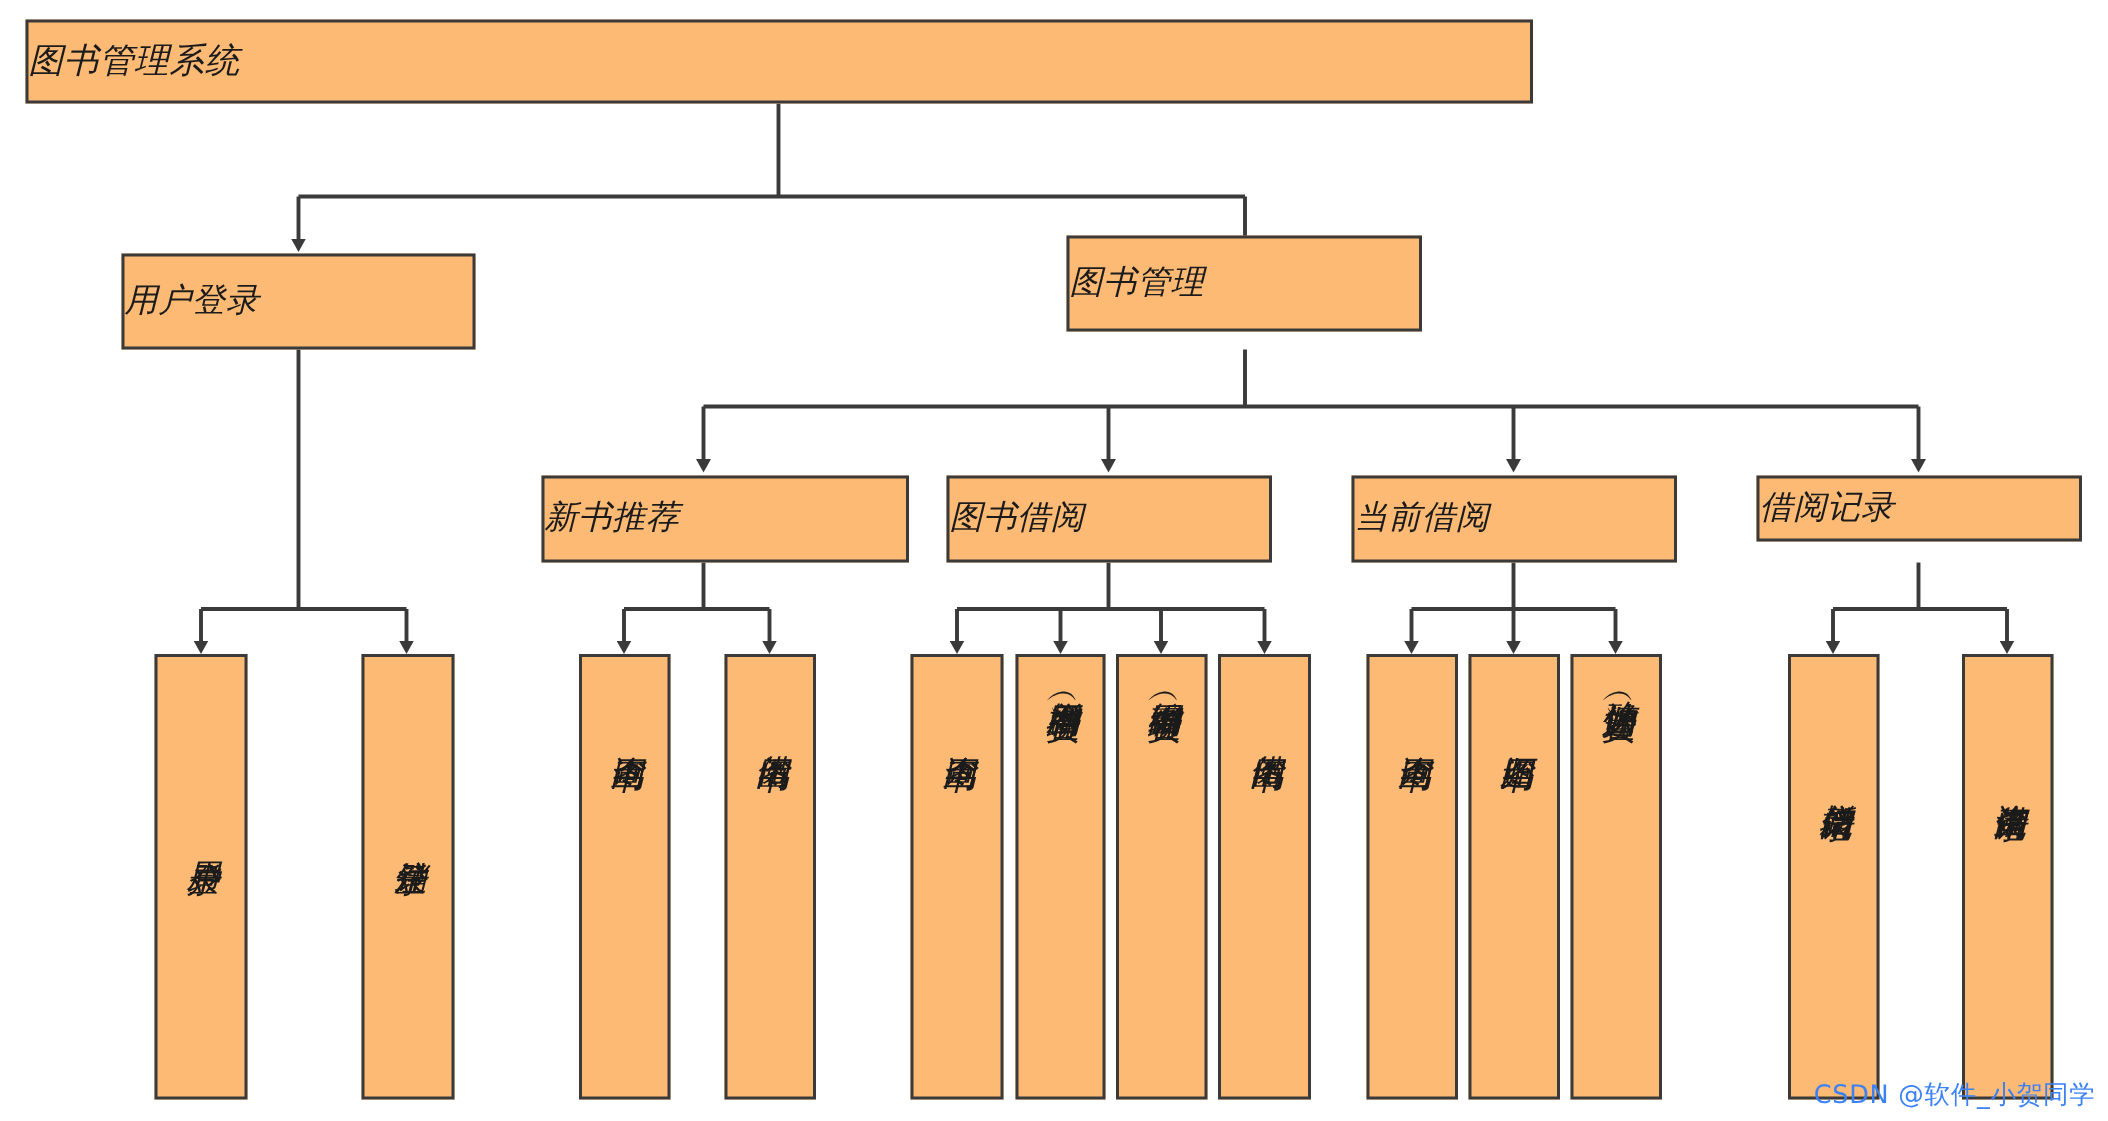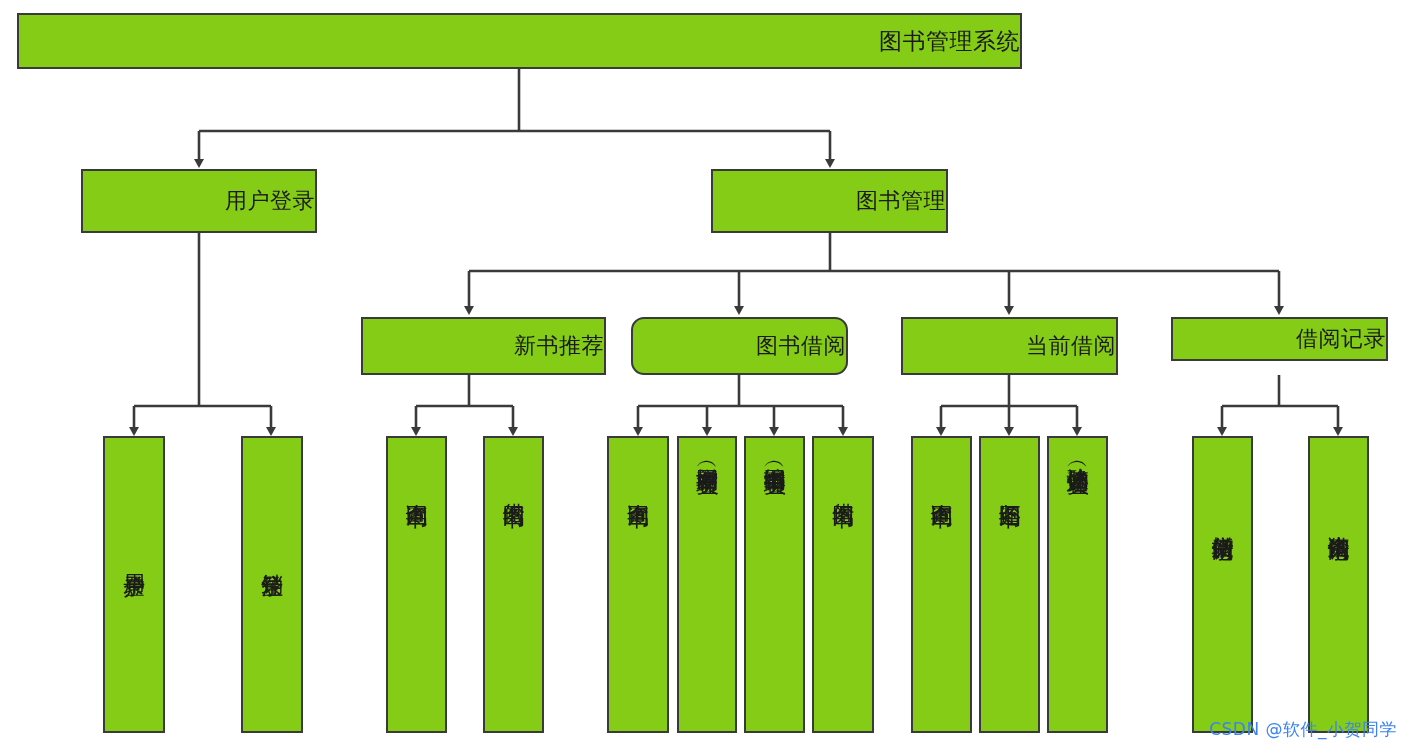--- a/index.html
+++ b/index.html
@@ -22,25 +22,26 @@
     position: absolute;
     left: 0;
     top: 0;
     width: 1405px;
     height: 747px;
   }
   .node {
     position: absolute;
     box-sizing: border-box;
     border: 2.5px solid #3a3a3a;
-    background: #84cc16;
+    background: #fdba74;
     display: flex;
     align-items: center;
-    justify-content: flex-end;
+    justify-content: flex-start;
     color: #1b1b1b;
+    font-style: italic;
   }
   .node .label {
     display: block;
     text-align: center;
     line-height: 1.06;
   }
   .node.horizontal .label {
     font-size: 22px;
     letter-spacing: 0.5px;
     white-space: nowrap;
@@ -137,28 +138,28 @@
     </g>
   </svg>
 
   <div class="node horizontal root" style="left:17px;top:13px;width:1005px;height:56px;">
     <span class="label">图书管理系统</span>
   </div>
 
   <div class="node horizontal" style="left:81px;top:169px;width:236px;height:64px;">
     <span class="label">用户登录</span>
   </div>
-  <div class="node horizontal" style="left:711px;top:169px;width:237px;height:64px;">
+  <div class="node horizontal" style="left:711px;top:157px;width:237px;height:64px;">
     <span class="label">图书管理</span>
   </div>
 
   <div class="node horizontal" style="left:361px;top:317px;width:245px;height:58px;">
     <span class="label">新书推荐</span>
   </div>
-  <div class="node horizontal" style="left:631px;top:317px;width:217px;height:58px;border-radius:13px;">
+  <div class="node horizontal" style="left:631px;top:317px;width:217px;height:58px;">
     <span class="label">图书借阅</span>
   </div>
   <div class="node horizontal" style="left:901px;top:317px;width:217px;height:58px;">
     <span class="label">当前借阅</span>
   </div>
   <div class="node horizontal" style="left:1171px;top:317px;width:217px;height:44px;">
     <span class="label">借阅记录</span>
   </div>
 
   <div class="node vertical deep" style="left:103px;top:436px;width:62px;height:297px;">

